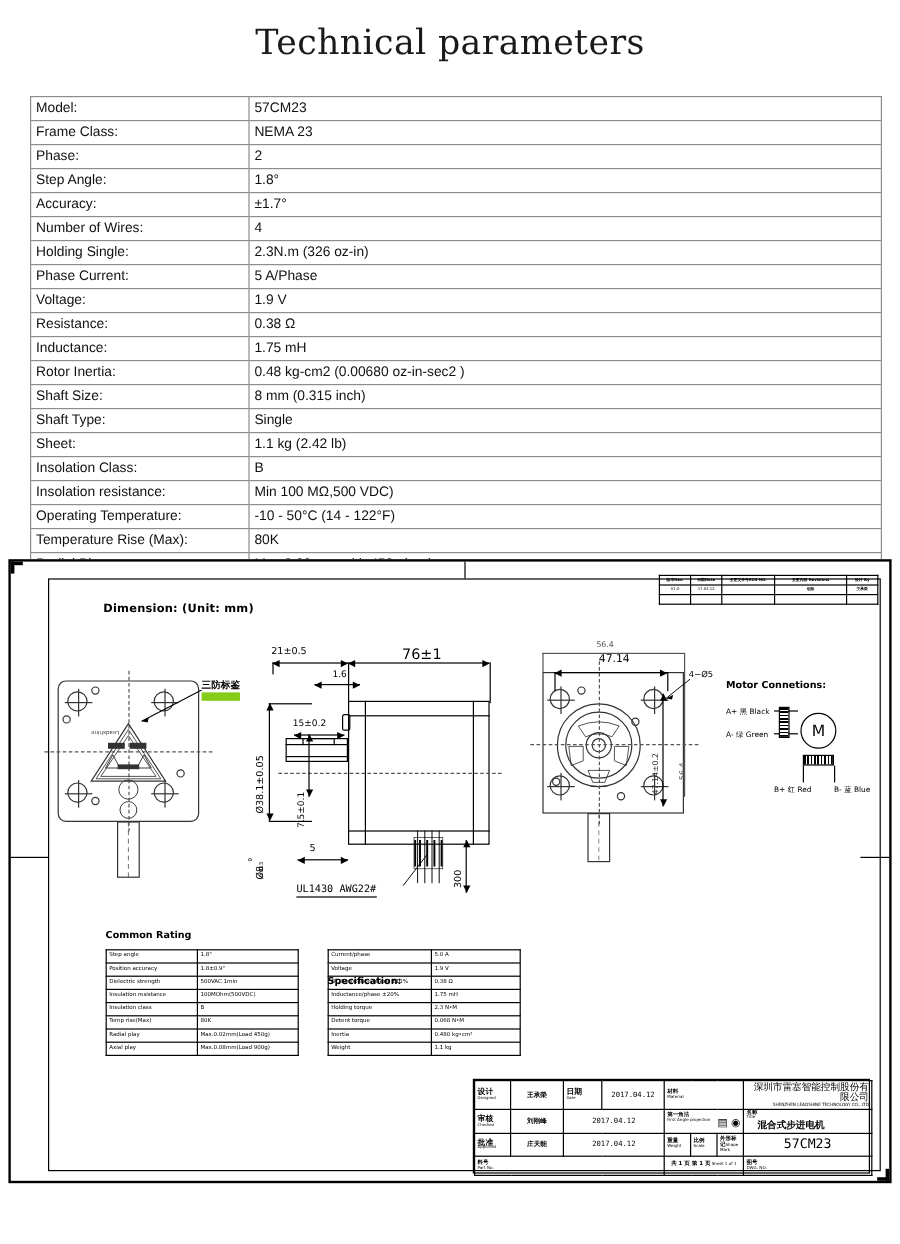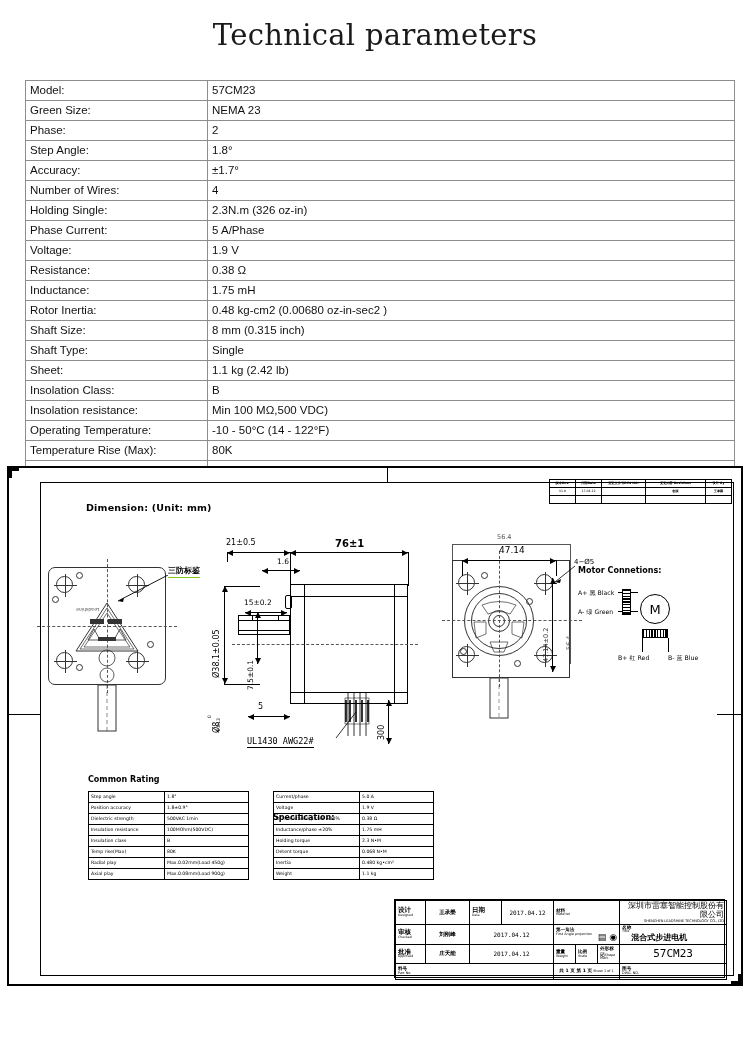--- a/index.html
+++ b/index.html
@@ -197,21 +197,21 @@
     width: 22px; height: 22px;
     border: 1px solid #333; border-radius: 50%;
   }
   #rv-hub2 {
     position: absolute; left: 41px; top: 55px;
     width: 12px; height: 12px;
     border: 1px solid #333; border-radius: 50%;
   }
 
   
-  #motor-conn { position: absolute; left: 578px; top: 566px; width: 130px; height: 110px; text-align: center; }
+  #motor-conn { position: absolute; left: 605px; top: 566px; width: 130px; height: 110px; text-align: center; }
   #mc-title {
     position: absolute; left: 0; top: 0;
     font-size: 8px; font-weight: bold;
     font-family: "DejaVu Sans", sans-serif;
   }
   .mc-lbl {
     position: absolute; font-size: 6.2px;
     font-family: "DejaVu Sans", sans-serif;
     white-space: nowrap;
   }
@@ -288,21 +288,21 @@
 
   <div id="doc-title">Technical parameters</div>
 
   <table id="spec-table">
     <tbody id="spec-body">
         <tr>
           <td class="k">Model:</td>
           <td>57CM23</td>
         </tr>
         <tr>
-          <td class="k">Green Size:</td>
+          <td class="k">Frame Class:</td>
           <td>NEMA 23</td>
         </tr>
         <tr>
           <td class="k">Phase:</td>
           <td>2</td>
         </tr>
         <tr>
           <td class="k">Step Angle:</td>
           <td>1.8°</td>
         </tr>
@@ -449,21 +449,21 @@
       <rect x="52" y="70" width="18" height="4" fill="#333"></rect>
       <circle cx="61" cy="91" r="8" fill="none" stroke="#333" stroke-width="0.8"></circle>
       <circle cx="61" cy="108" r="7" fill="none" stroke="#333" stroke-width="0.8"></circle>
 
       <rect x="52" y="118" width="18" height="46" fill="none" stroke="#333" stroke-width="1"></rect>
       <line x1="61" y1="118" x2="61" y2="164" stroke="#555" stroke-width="0.7" stroke-dasharray="4,3"></line>
     </svg>
     <div class="lbl" style="left:30px;top:40px;font-size:4.6px;transform:scaleY(-1) scaleX(-1);color:#444;">Leadshine</div>
   </div>
 
-  <div class="lbl" style="left:168px;top:565px;font-size:8px;font-weight:bold;border-bottom:1px solid #84cc16;padding-bottom:1px;">三防标鉴</div>
+  <div class="lbl" style="left:168px;top:565px;font-size:8px;font-weight:bold;border-bottom:7px solid #84cc16;padding-bottom:1px;">三防标鉴</div>
   <svg style="position:absolute;left:100px;top:575px;" width="80" height="30">
     <line x1="68" y1="0" x2="18" y2="26" stroke="#000" stroke-width="0.9"></line>
     <polygon points="18,26 24,23 23,27" fill="#000"></polygon>
   </svg>
 
   <div id="side-view" style="position:absolute;left:222px;top:540px;width:180px;height:200px;">
 
     <div class="box" style="left:16px;top:75px;width:52px;height:20px;"></div>
     <div class="ln hl" style="left:16px;top:80px;width:52px;"></div>
     <div class="ln hl" style="left:16px;top:90px;width:52px;"></div>
@@ -496,21 +496,21 @@
         <line x1="26" y1="8" x2="26" y2="30"></line>
       </g>
     </svg>
   </div>
 
   <div class="lbl" style="left:226px;top:538px;font-size:8px;">21±0.5</div>
   <div class="dim" style="left:227px;top:552px;width:63px;"></div>
   <div class="ext" style="left:227px;top:552px;height:10px;"></div>
   <div class="ext" style="left:290px;top:552px;height:32px;"></div>
 
-  <div class="lbl" style="left:335px;top:538px;font-size:10px;font-weight:bold;">76±1</div>
+  <div class="lbl" style="left:335px;top:538px;font-size:12px;">76±1</div>
   <div class="dim" style="left:290px;top:552px;width:118px;"></div>
   <div class="ext" style="left:408px;top:552px;height:34px;"></div>
 
   <div class="lbl" style="left:277px;top:557px;font-size:7.5px;">1.6</div>
   <div class="dim" style="left:262px;top:570px;width:38px;"></div>
 
   <div class="lbl" style="left:244px;top:598px;font-size:7.5px;">15±0.2</div>
   <div class="dim" style="left:245px;top:612px;width:42px;"></div>
 
   <div class="lbl rot90" style="left:212px;top:678px;font-size:8px;">Ø38.1±0.05</div>

